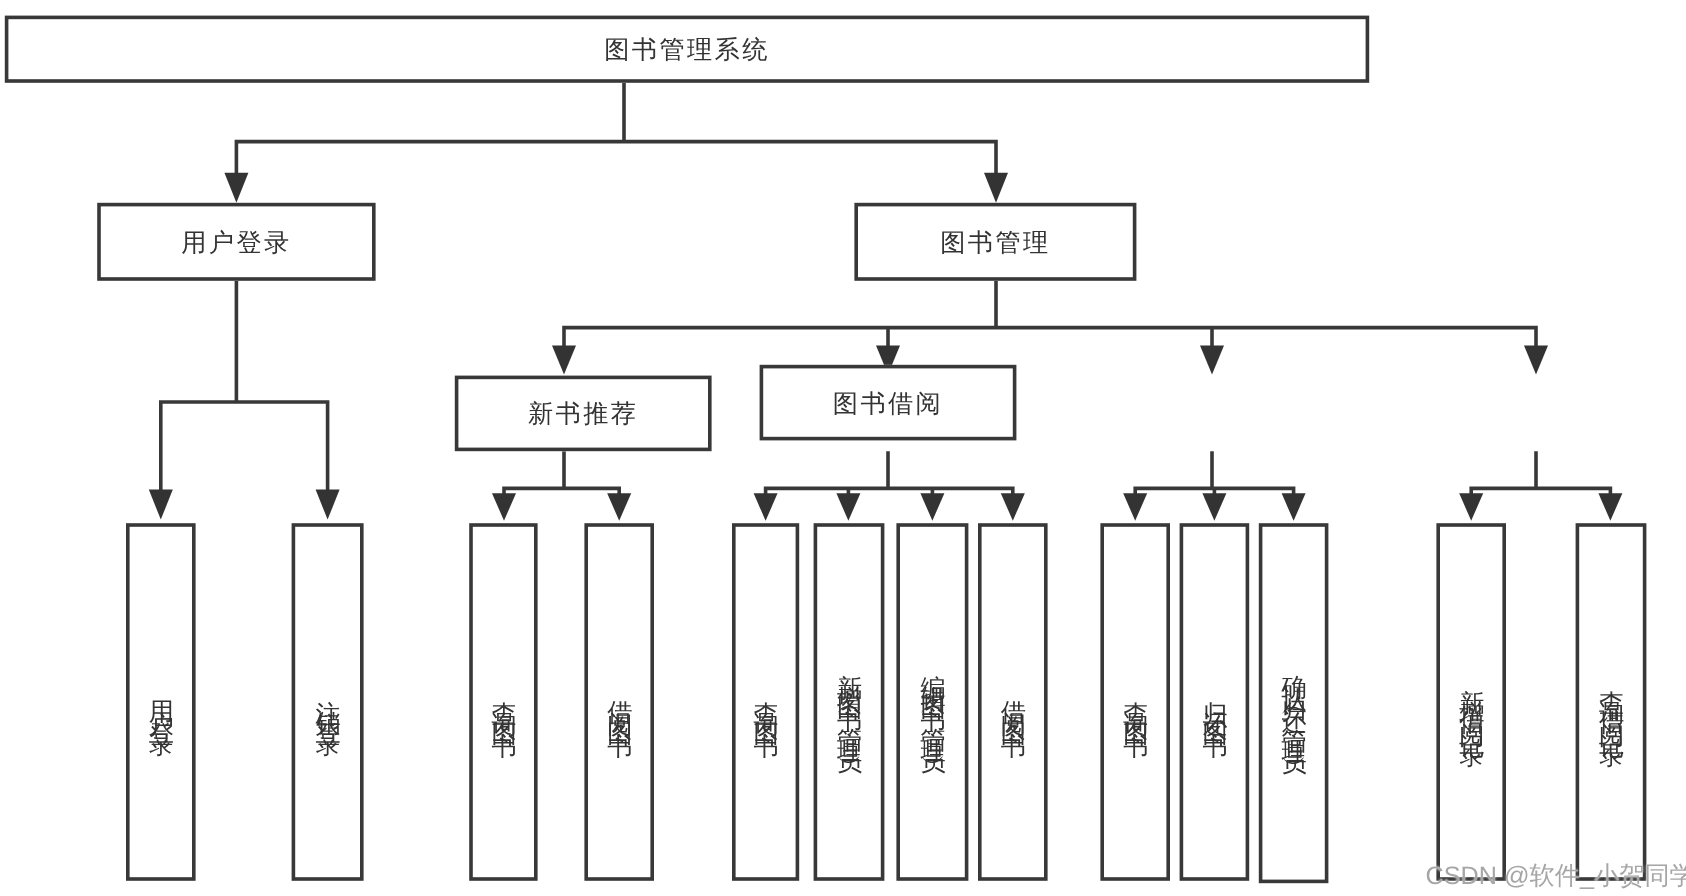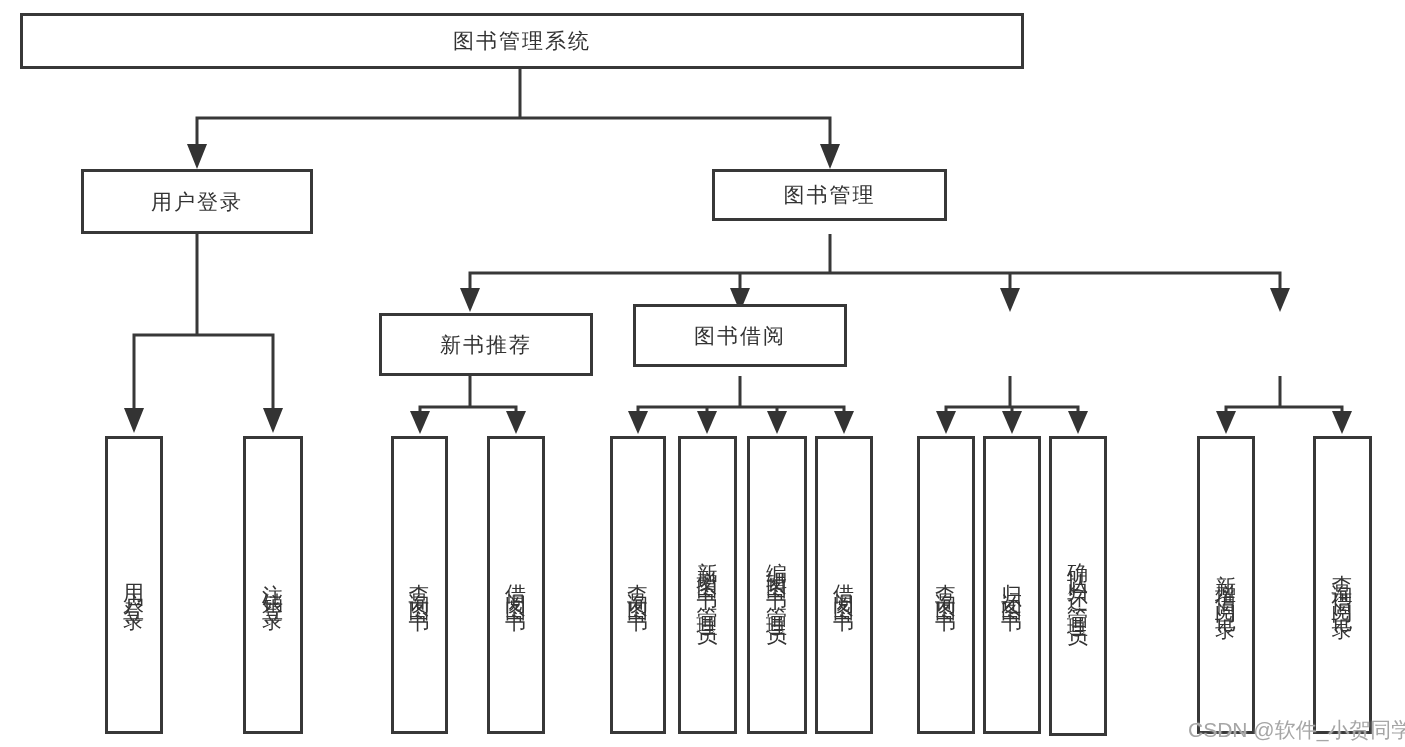--- a/index.html
+++ b/index.html
@@ -86,28 +86,28 @@
       <polygon points="767,411 787,411 777,434"></polygon>
       <polygon points="834,411 854,411 844,434"></polygon>
       <polygon points="936,411 956,411 946,434"></polygon>
       <polygon points="1002,411 1022,411 1012,434"></polygon>
       <polygon points="1068,411 1088,411 1078,434"></polygon>
       <polygon points="1216,411 1236,411 1226,434"></polygon>
       <polygon points="1332,411 1352,411 1342,434"></polygon>
     </g>
   </svg>
 
-  <div class="node" style="left:20px;top:13px;width:1004px;height:56px">
+  <div class="node" style="left:4px;top:13px;width:1137px;height:56px">
     <span class="hlabel">图书管理系统</span>
   </div>
 
   <div class="node" style="left:81px;top:169px;width:232px;height:65px">
     <span class="hlabel">用户登录</span>
   </div>
-  <div class="node" style="left:712px;top:169px;width:235px;height:52px">
+  <div class="node" style="left:712px;top:169px;width:235px;height:65px">
     <span class="hlabel">图书管理</span>
   </div>
 
   <div class="node" style="left:379px;top:313px;width:214px;height:63px">
     <span class="hlabel">新书推荐</span>
   </div>
   <div class="node" style="left:633px;top:304px;width:214px;height:63px">
     <span class="hlabel">图书借阅</span>
   </div>
 

